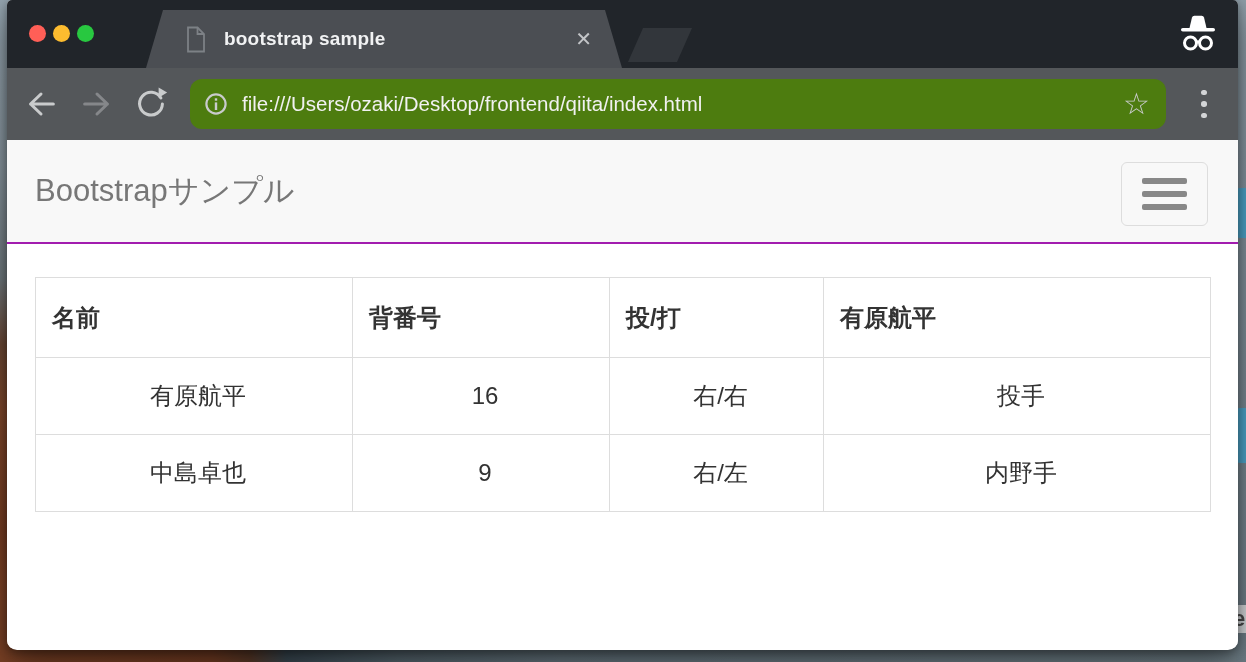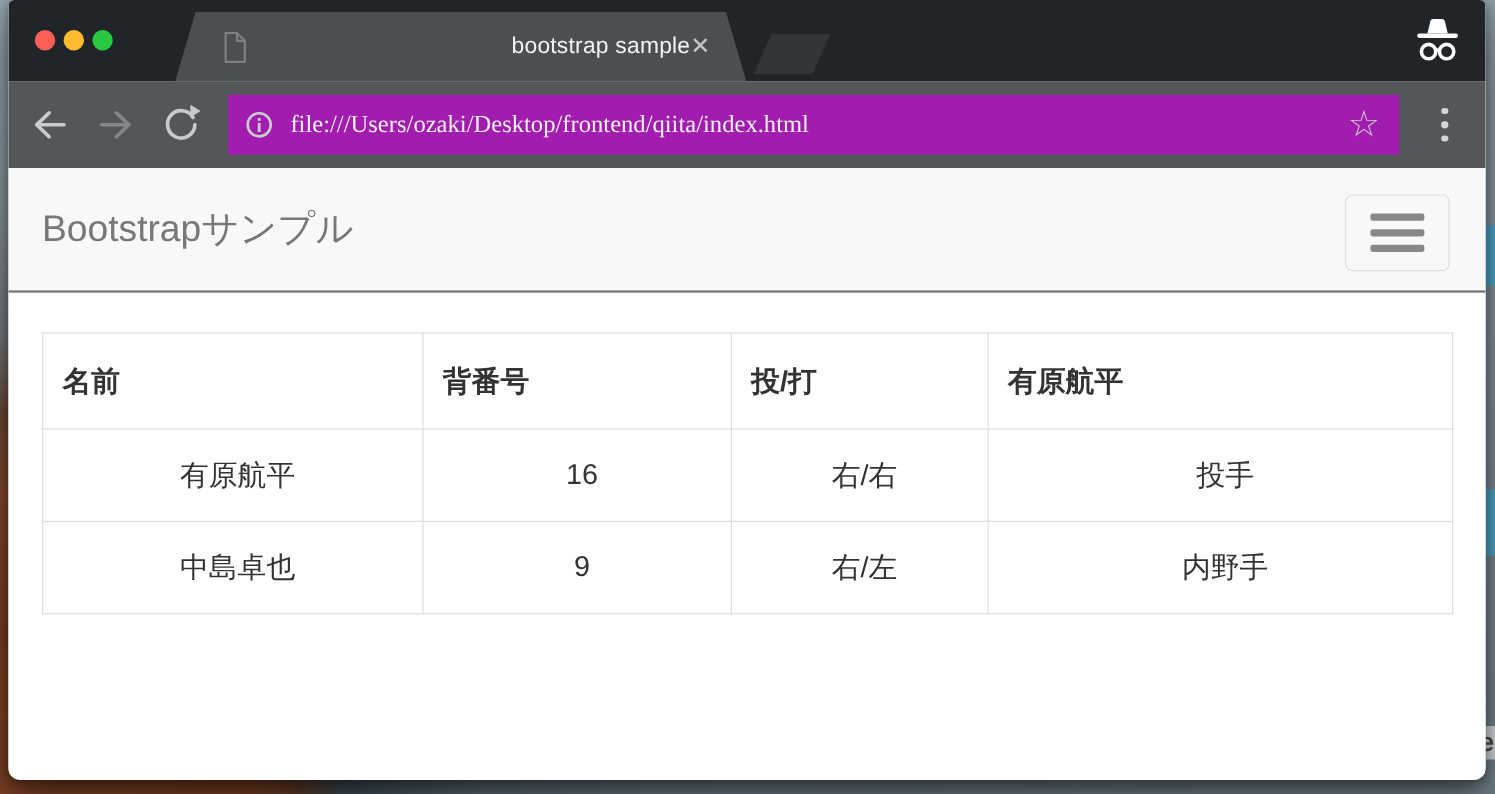--- a/index.html
+++ b/index.html
@@ -34,50 +34,50 @@
   .lights { position:absolute; left:22px; top:25px; display:flex; gap:7px; }
   .light { width:17px; height:17px; border-radius:50%; }
   .light-red { background:#ff5f57; }
   .light-yellow { background:#fdbc2f; }
   .light-green { background:#28c840; }
 
   .tab { position:absolute; left:139px; top:10px; width:476px; height:58px;
     background:#4b4e53; color:#f1f2f3;
     clip-path:polygon(17px 0, 459px 0, 476px 58px, 0 58px);
     display:flex; align-items:center; padding:0 30px 0 40px; }
-  .tab-title { flex:1; font-size:19px; font-weight:400; letter-spacing:.2px;
-    margin-left:18px; white-space:nowrap; overflow:hidden;text-align:right; }
+  .tab-title { flex:1; font-size:19px; font-weight:700; letter-spacing:.2px;
+    margin-left:18px; white-space:nowrap; overflow:hidden; }
   .tab-close { font-size:20px; color:#c3c5c8; line-height:1; cursor:pointer; }
 
   .newtab { position:absolute; left:621px; top:28px; width:64px; height:34px;
     background:#32363b; clip-path:polygon(15px 0, 64px 0, 49px 34px, 0 34px); }
 
   .incognito { position:absolute; left:1169px; top:12px; width:44px; height:44px; }
 
   
   .toolbar { position:relative; height:72px; background:#54575a; }
   .tb-icon { position:absolute; top:16px; width:40px; height:40px;
     display:flex; align-items:center; justify-content:center; cursor:pointer; }
   .tb-back { left:14px; } .tb-fwd { left:70px; } .tb-reload { left:124px; }
 
   .urlbar { position:absolute; left:183px; top:11px; width:976px; height:50px;
-    background:#a21caf; border-radius:0; display:flex; align-items:center; cursor:text;font-family:Liberation Serif, serif; }
+    background:#4d7c0f; border-radius:12px; display:flex; align-items:center; cursor:text; }
   .info-icon { margin-left:14px; display:flex; }
   .url-text { margin-left:14px; font-size:20.5px; color:#f1f1f1; flex:1;
     white-space:nowrap; overflow:hidden; }
   .star { font-size:30px; color:#c9cbcc; margin-right:16px; line-height:1; cursor:pointer; }
 
   .menu-dots { position:absolute; left:1185px; top:16px; width:24px; height:40px;
     display:flex; flex-direction:column; align-items:center; justify-content:center;
     gap:6px; cursor:pointer; }
   .dot { width:5.5px; height:5.5px; border-radius:50%; background:#d3d5d7; }
 
   
   .navbar { position:relative; height:104px; background:#f8f8f8;
-    border-bottom:2px solid #737373; }
+    border-bottom:2px solid #a21caf; }
   .brand { position:absolute; left:28px; top:50%; transform:translateY(-50%);
     font-size:31px; color:#777; white-space:nowrap; }
   .hamburger { position:absolute; right:30px; top:22px; width:87px; height:64px;
     border:1px solid #ddd; border-radius:6px; background:transparent;
     display:flex; flex-direction:column; align-items:center; justify-content:center;
     gap:7px; cursor:pointer; }
   .hbar { width:45px; height:6px; background:#888; border-radius:2px; }
 
   
   .content { position:relative; height:404px; background:#fff; }

